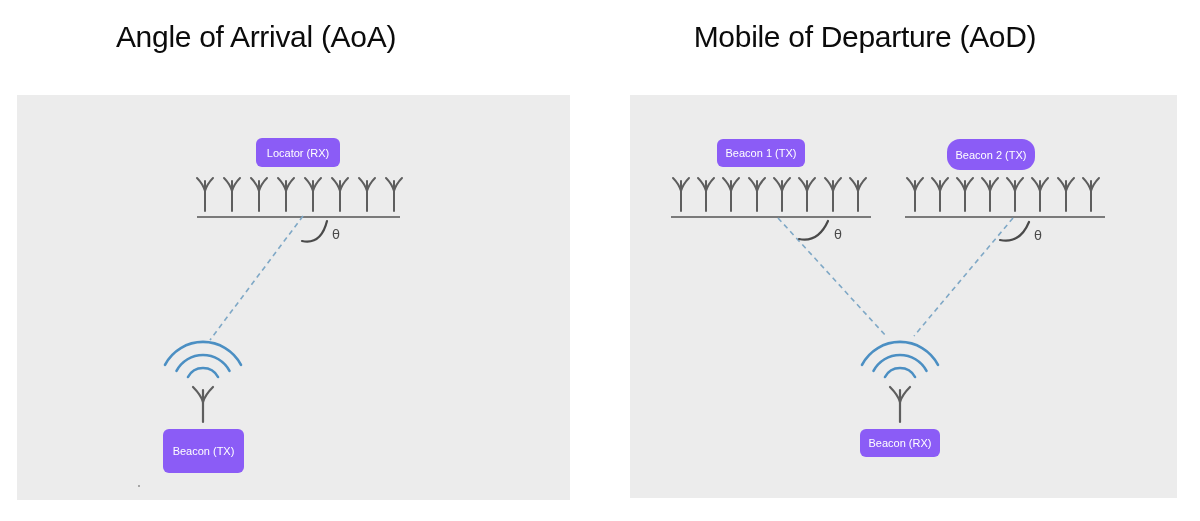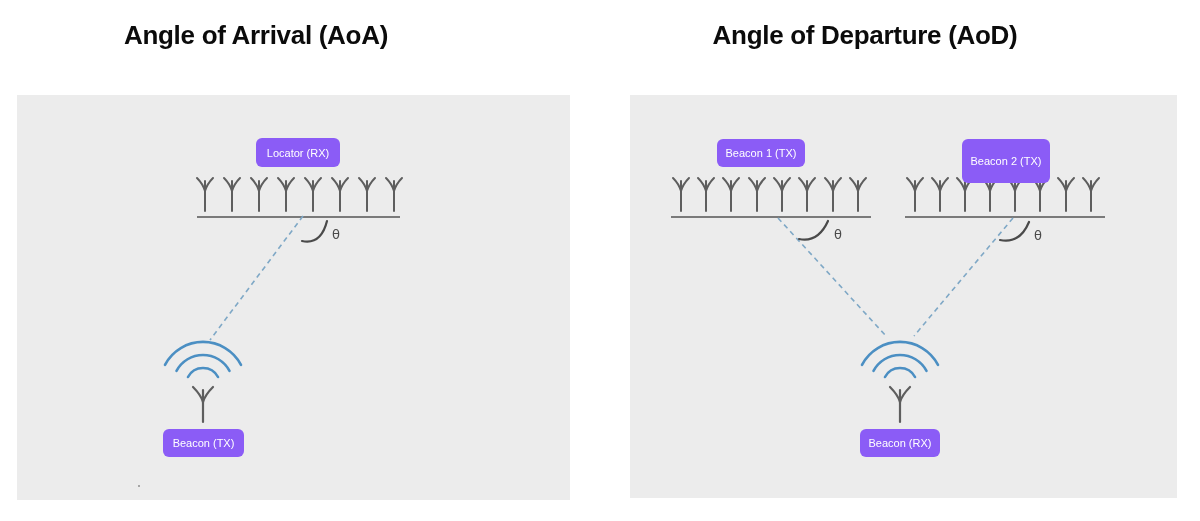--- a/index.html
+++ b/index.html
@@ -11,22 +11,22 @@
     overflow: hidden;
     font-family: "Liberation Sans", sans-serif;
   }
   .stage { position: relative; width: 1200px; height: 521px; }
 
   .diagram-title {
     position: absolute;
     top: 20px;
     width: 480px;
     text-align: center;
-    font-size: 26px;
-    font-weight: bold;
+    font-size: 30px;
+    font-weight: normal;
     color: #0b0b0b;
     letter-spacing: -0.3px;
     white-space: nowrap;
   }
   .title-aoa { left: 16px; }
   .title-aod { left: 625px; }
 
   .panel {
     position: absolute;
     background: #ececec;
@@ -62,21 +62,21 @@
     fill: #4a4a4a;
     font-family: "DejaVu Sans", sans-serif;
   }
 </style>
 </head>
 <body>
 
 <div class="stage">
 
   <div class="diagram-title title-aoa">Angle of Arrival (AoA)</div>
-  <div class="diagram-title title-aod">Angle of Departure (AoD)</div>
+  <div class="diagram-title title-aod">Mobile of Departure (AoD)</div>
 
   <div class="panel panel-aoa">
     <svg width="553" height="405" viewBox="0 0 553 405">
       <defs>
         <g id="ant" stroke="#5e5e5e" stroke-width="2" fill="none" stroke-linecap="round">
           <path d="M0,33 L0,3"></path>
           <path d="M0,13 C-1.5,8 -4.5,3.5 -8,0"></path>
           <path d="M0,13 C1.5,8 4.5,3.5 8,0"></path>
         </g>
         <g id="antbig" stroke="#5e5e5e" stroke-width="2.2" fill="none" stroke-linecap="round">
@@ -106,21 +106,21 @@
       <line x1="286" y1="121" x2="193" y2="245" stroke="#7fa8c6" stroke-width="1.6" stroke-dasharray="5 4"></line>
 
       <path d="M 285,146 Q 304,150 310,126" stroke="#4a4a4a" stroke-width="2.2" fill="none" stroke-linecap="round"></path>
       <text x="319" y="144" text-anchor="middle" class="theta-text">θ</text>
 
       <use href="#wifi" x="186" y="290"></use>
       <use href="#antbig" x="186" y="292"></use>
     </svg>
 
     <div class="node-label" style="left:239px; top:43px; width:84px; height:29px;">Locator (RX)</div>
-    <div class="node-label" style="left:146px; top:334px; width:81px; height:28px;">Beacon (TX)</div>
+    <div class="node-label" style="left:146px; top:334px; width:81px; height:44px;">Beacon (TX)</div>
     <div class="tiny-dot" style="left:121px; top:390px;"></div>
   </div>
 
   <div class="panel panel-aod">
     <svg width="547" height="403" viewBox="0 0 547 403">
 
       <g>
         <use href="#ant" x="51" y="83"></use>
           <use href="#ant" x="76" y="83"></use>
         <use href="#ant" x="101" y="83"></use>
@@ -150,17 +150,17 @@
       <path d="M 169,144 Q 188,148 198,126" stroke="#4a4a4a" stroke-width="2.2" fill="none" stroke-linecap="round"></path>
       <text x="208" y="144" text-anchor="middle" class="theta-text">θ</text>
       <path d="M 370,145 Q 390,149 399,127" stroke="#4a4a4a" stroke-width="2.2" fill="none" stroke-linecap="round"></path>
       <text x="408" y="145" text-anchor="middle" class="theta-text">θ</text>
 
       <use href="#wifi" x="270" y="290"></use>
       <use href="#antbig" x="270" y="292"></use>
     </svg>
 
     <div class="node-label" style="left:87px; top:44px; width:88px; height:28px;">Beacon 1 (TX)</div>
-    <div class="node-label" style="left:332px; top:44px; width:88px; height:44px;">Beacon 2 (TX)</div>
+    <div class="node-label" style="left:317px; top:44px; width:88px; height:31px;border-radius:13px;">Beacon 2 (TX)</div>
     <div class="node-label" style="left:230px; top:334px; width:80px; height:28px;">Beacon (RX)</div>
   </div>
 
 </div>
 
 </body></html>

